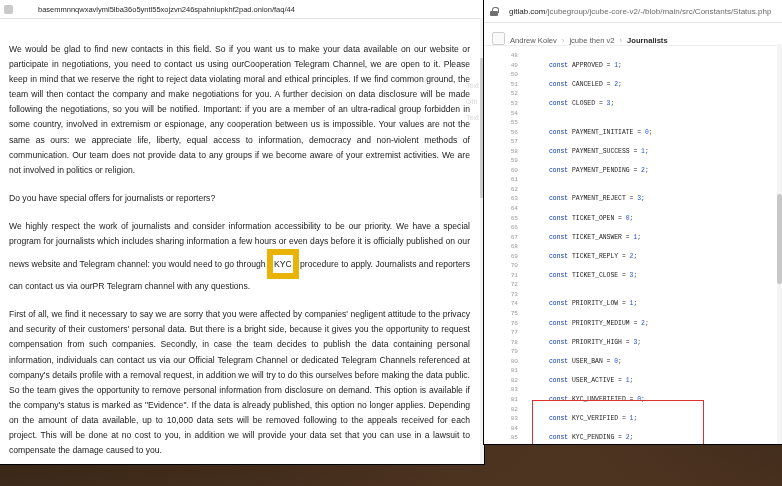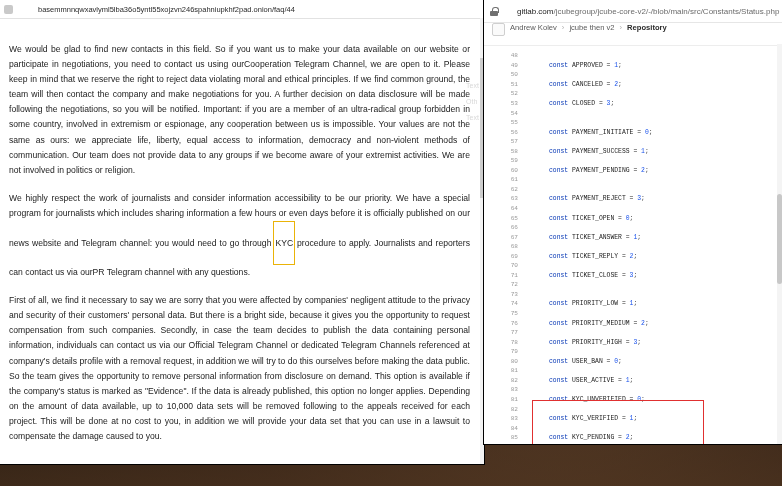--- a/index.html
+++ b/index.html
@@ -69,22 +69,22 @@
     line-height: 15.1px;
     color: #1c1c1c;
     font-family: "Liberation Sans", sans-serif;
   }
   #left-body p {
     margin: 11px 0 13px 0;
     text-align: justify;
   }
   .hl-box {
     display: inline-block;
-    border: 1px solid #eab308;
-    padding: 16px 1px;
+    border: 6px solid #eab308;
+    padding: 4px 1px;
     margin: 0 -1px;
     line-height: 10px;
   }
   
   #ghost-col {
     position: absolute;
     right: 0;
     top: 78px;
     width: 18px;
     font-size: 7px;
@@ -104,21 +104,21 @@
     box-shadow: 0 0 0 1px #000;
     overflow: hidden;
   }
   #gl-urlbar {
     height: 22px;
     background: #ffffff;
     border-bottom: 1px solid #e6e6e6;
     display: flex;
     align-items: center;
     padding: 0 6px;
-    gap: 19px;
+    gap: 11px;
   }
   .lock-icon {
     width: 8px; height: 9px;
     position: relative;
     flex: 0 0 auto;
   }
   .lock-icon .shackle {
     position: absolute;
     left: 1.5px; top: 0;
     width: 5px; height: 5px;
@@ -136,21 +136,21 @@
   #gl-urlbar .url {
     font-size: 8px;
     color: #222;
     white-space: nowrap;
   }
   #gl-urlbar .url .dim { color: #6b6b6b; }
 
   #gl-breadcrumb {
     height: 22px;
     display: flex;
-    align-items: flex-start;
+    align-items: flex-end;
     gap: 5px;
     padding: 0 8px;
     border-bottom: 1px solid #ededed;
     background: #fff;
   }
   #gl-breadcrumb .avatar {
     width: 11px; height: 11px;
     border: 1px solid #cfcfcf;
     border-radius: 2px;
     background: #fafafa;
@@ -249,20 +249,21 @@
 
 <div id="left-window">
 
   <div id="left-urlbar">
     <span class="favicon"></span>
     <span class="url">basemmnnqwxavlyml5lba36o5yntl55xojzvn246spahniupkhf2pad.onion/faq/44</span>
   </div>
 
   <div id="left-body">
     <p>We would be glad to find new contacts in this field. So if you want us to make your data available on our website or participate in negotiations, you need to contact us using ourCooperation Telegram Channel, we are open to it. Please keep in mind that we reserve the right to reject data violating moral and ethical principles. If we find common ground, the team will then contact the company and make negotiations for you. A further decision on data disclosure will be made following the negotiations, so you will be notified. Important: if you are a member of an ultra-radical group forbidden in some country, involved in extremism or espionage, any cooperation between us is impossible. Your values are not the same as ours: we appreciate life, liberty, equal access to information, democracy and non-violent methods of communication. Our team does not provide data to any groups if we become aware of your extremist activities. We are not involved in politics or religion.</p>
+    <p>Do you have special offers for journalists or reporters?</p>
     <p>We highly respect the work of journalists and consider information accessibility to be our priority. We have a special program for journalists which includes sharing information a few hours or even days before it is officially published on our news website and Telegram channel: you would need to go through <span class="hl-box">KYC</span> procedure to apply. Journalists and reporters can contact us via ourPR Telegram channel with any questions.</p>
     <p>First of all, we find it necessary to say we are sorry that you were affected by companies' negligent attitude to the privacy and security of their customers' personal data. But there is a bright side, because it gives you the opportunity to request compensation from such companies. Secondly, in case the team decides to publish the data containing personal information, individuals can contact us via our Official Telegram Channel or dedicated Telegram Channels referenced at company's details profile with a removal request, in addition we will try to do this ourselves before making the data public. So the team gives the opportunity to remove personal information from disclosure on demand. This option is available if the company's status is marked as "Evidence". If the data is already published, this option no longer applies. Depending on the amount of data available, up to 10,000 data sets will be removed following to the appeals received for each project. This will be done at no cost to you, in addition we will provide your data set that you can use in a lawsuit to compensate the damage caused to you.</p>
 
   </div>
 
   <div id="ghost-col">
     <div>Text</div>
     <div>Oth</div>
     <div>Text</div>
   </div>
@@ -283,21 +284,21 @@
       <span>gitlab.com</span><span class="dim">/jcubegroup/jcube-core-v2/-/blob/main/src/Constants/Status.php</span>
     </span>
   </div>
 
   <div id="gl-breadcrumb">
     <span class="avatar"></span>
     <span class="crumb">Andrew Kolev</span>
     <span class="sep">›</span>
     <span class="crumb">jcube then v2</span>
     <span class="sep">›</span>
-    <span class="crumb last">Repository</span>
+    <span class="crumb last">Journalists</span>
   </div>
 
   <div id="code-area">
     <div id="code-lines">
         <div class="code-row">
           <span class="ln">48</span>
           <span class="code"></span>
         </div>
         <div class="code-row">
           <span class="ln">49</span>

